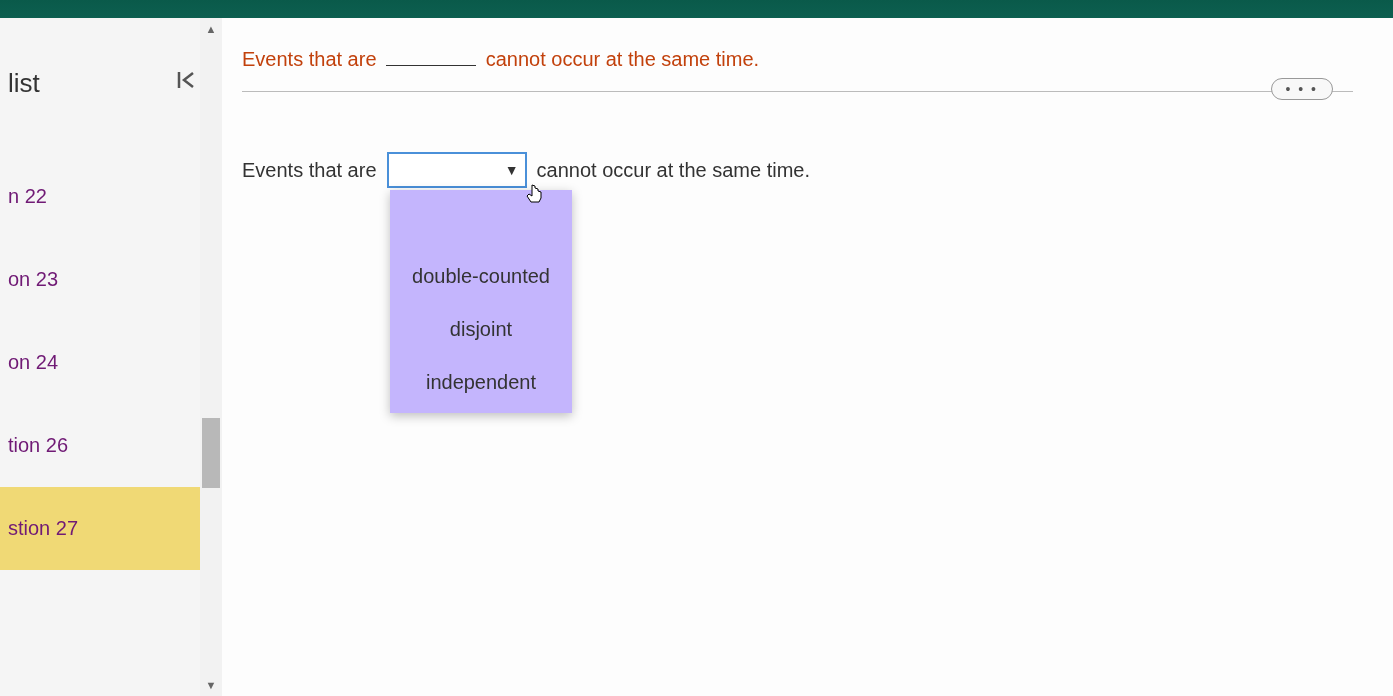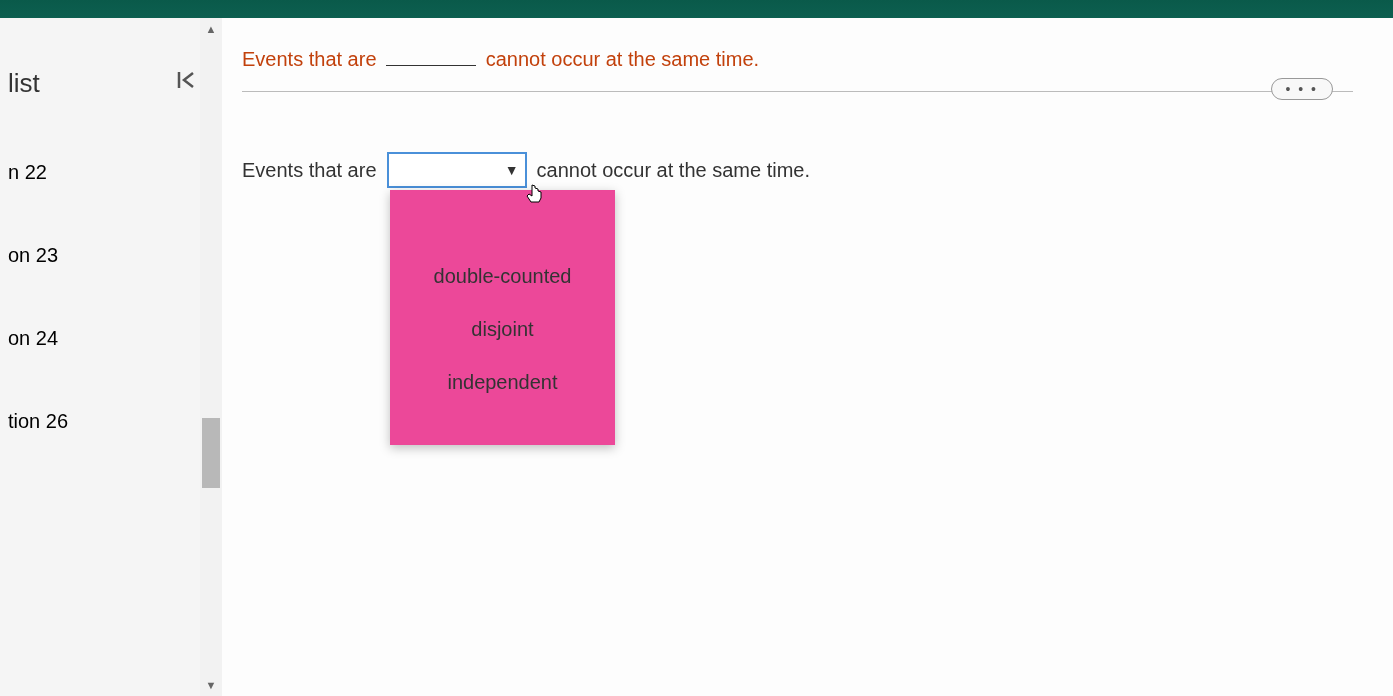--- a/index.html
+++ b/index.html
@@ -27,26 +27,26 @@
     .sidebar {
       width: 200px;
       background: #f5f5f5;
       padding-top: 50px;
       flex-shrink: 0;
     }
     .sidebar-title {
       font-size: 26px;
       color: #333;
       padding-left: 8px;
-      margin-bottom: 32px;
+      margin-bottom: 56px;
     }
     .sidebar-item {
       padding: 30px 8px;
       font-size: 20px;
-      color: #000000;
+      color: #701a75;
       cursor: pointer;
     }
     .sidebar-item.active {
       background: #f0d975;
     }
     .collapse-icon {
       position: absolute;
       left: 175px;
       top: 68px;
       font-size: 26px;
@@ -147,24 +147,24 @@
       position: relative;
     }
     .dropdown-arrow {
       font-size: 14px;
       color: #333;
     }
     .dropdown-menu {
       position: absolute;
       top: 38px;
       left: 148px;
-      width: 225px;
-      background: #ec4899;
+      width: 182px;
+      background: #c4b5fd;
       box-shadow: 0 3px 10px rgba(0,0,0,0.25);
-      padding: 60px 0 36px 0;
+      padding: 60px 0 4px 0;
       z-index: 10;
     }
     .dropdown-option {
       text-align: center;
       padding: 15px 10px;
       font-size: 20px;
       color: #333;
       cursor: pointer;
     }
     .cursor-icon {
@@ -182,20 +182,21 @@
 <div class="top-bar"></div>
 
 <div class="container">
 
   <div class="sidebar">
     <div class="sidebar-title">list</div>
     <div class="sidebar-item">n 22</div>
     <div class="sidebar-item">on 23</div>
     <div class="sidebar-item">on 24</div>
     <div class="sidebar-item">tion 26</div>
+    <div class="sidebar-item active">stion 27</div>
   </div>
 
   <span class="collapse-icon">
     <svg width="24" height="24" viewBox="0 0 24 24" fill="none" stroke="#555" stroke-width="2.5">
       <line x1="4" y1="4" x2="4" y2="20"></line>
       <polyline points="18,5 9,12 18,19"></polyline>
     </svg>
   </span>
 
   <div class="scroll-area">

